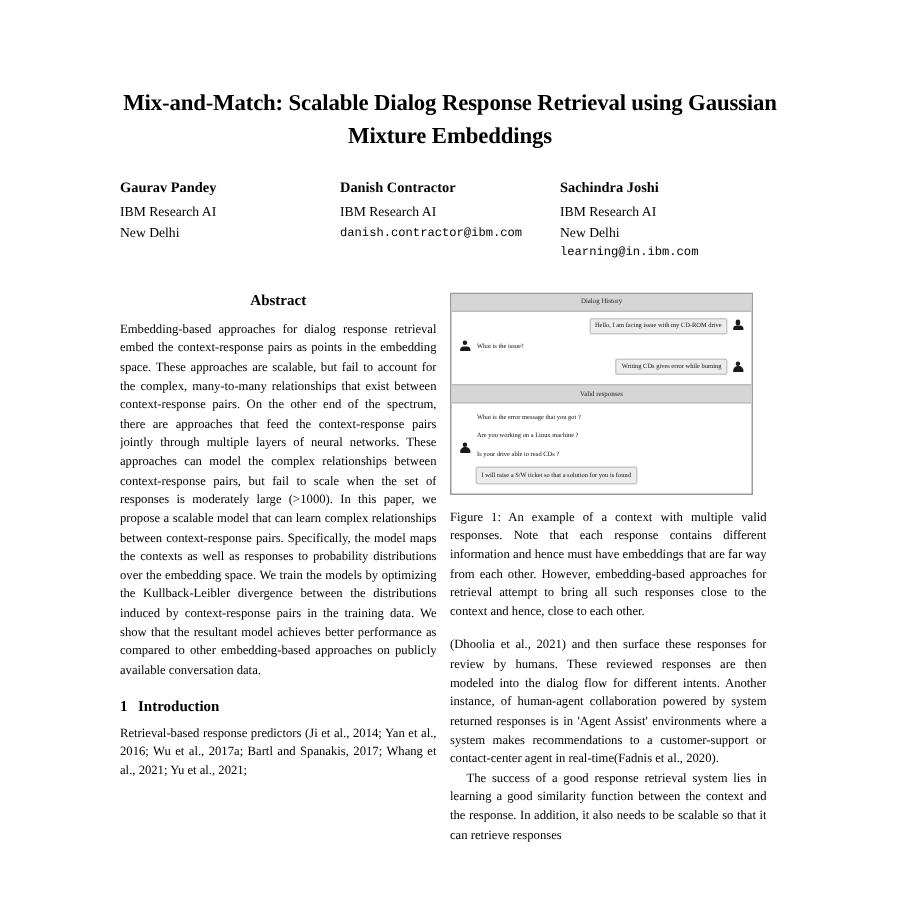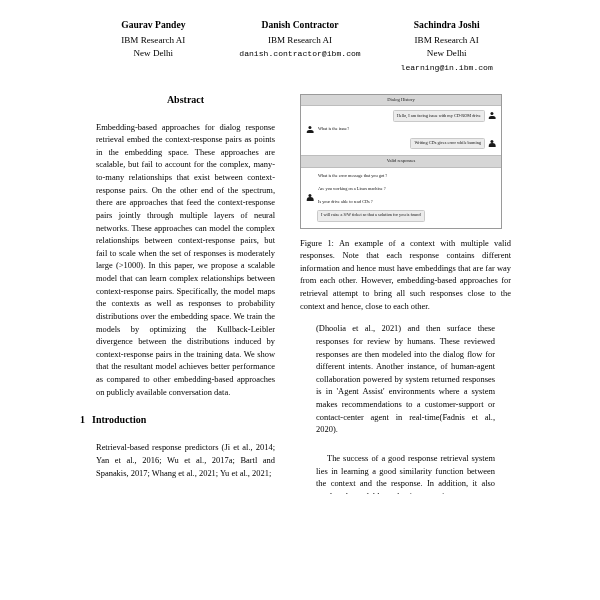--- a/index.html
+++ b/index.html
@@ -35,21 +35,20 @@
   }
 
   
   .authors {
     display: flex;
     justify-content: space-between;
     margin-top: 18px;
   }
   .author {
     flex: 1 1 0;
-    text-align: center;
     font-size: 9.1px;
     line-height: 1.52;
   }
   .author .name {
     font-weight: bold;
     font-size: 9.6px;
     display: block;
     margin-bottom: 1px;
   }
   .author .aff,
@@ -86,21 +85,21 @@
     font-size: 10px;
     font-weight: bold;
     margin: 13px 0 5px 0;
     text-align: left;
   }
   h2.section-left .num {
     margin-right: 7px;
   }
 
   p.body {
-    margin: 16px;
+    margin: 0;
     font-size: 8.45px;
     line-height: 1.495;
     text-align: justify;
     text-justify: inter-word;
     hyphens: manual;
   }
   p.body + p.body {
     margin-top: 0;
   }
   p.indent {
@@ -198,20 +197,21 @@
     line-height: 1.495;
     text-align: justify;
     margin: 8px 0 0 0;
   }
 </style>
 </head>
 <body>
 
 <div class="page">
 
+  <h1 class="title">Mix-and-Match: Scalable Dialog Response Retrieval using Gaussian Mixture Embeddings</h1>
 
   <div class="authors">
     <div class="author">
       <span class="name">Gaurav Pandey</span>
       <span class="aff">IBM Research AI</span>
       <span class="city">New Delhi</span>
     </div>
     <div class="author">
       <span class="name">Danish Contractor</span>
       <span class="aff">IBM Research AI</span>

